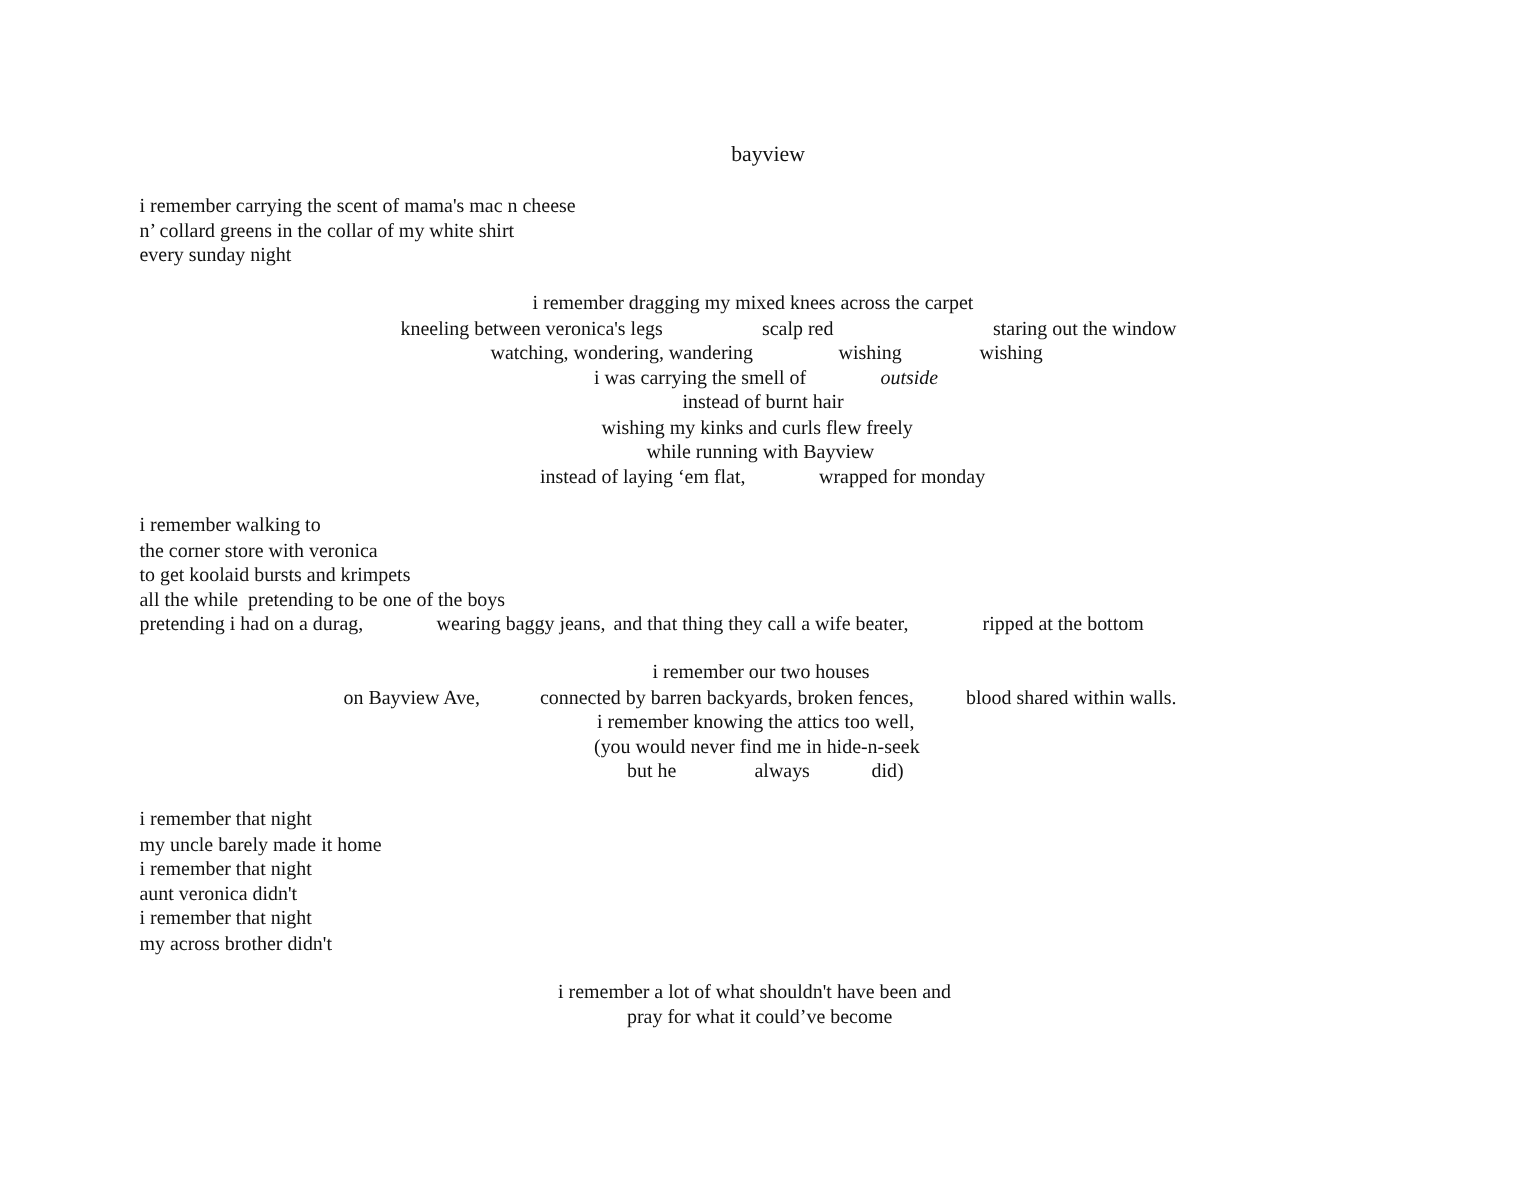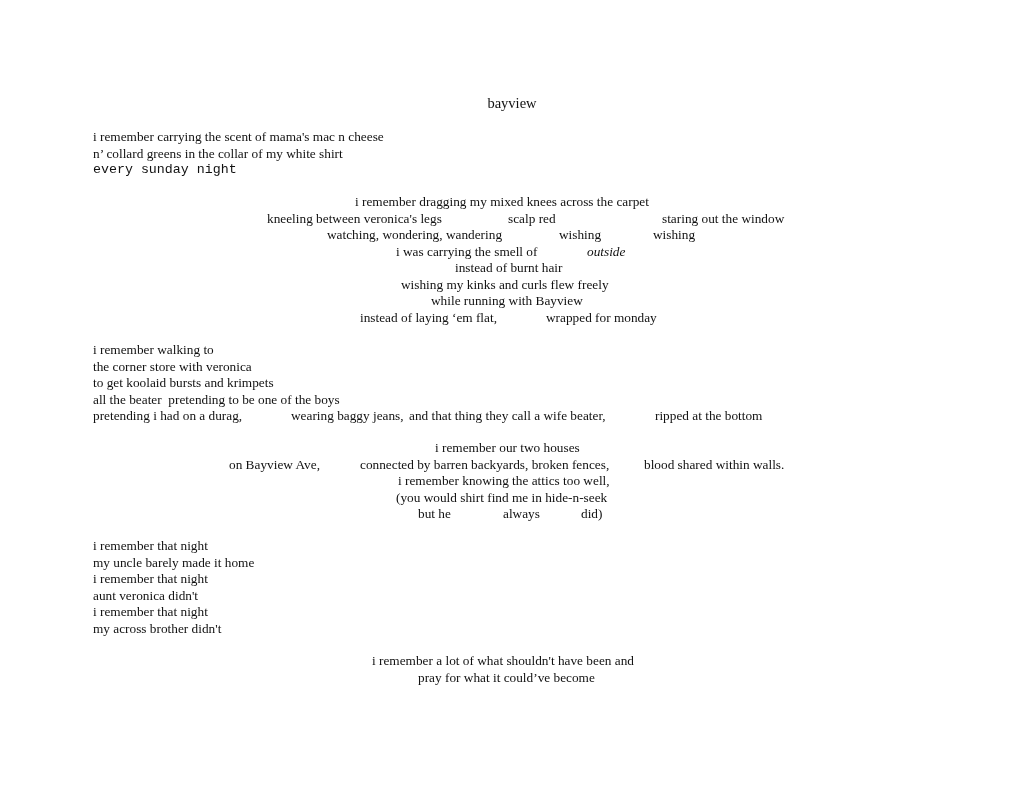--- a/index.html
+++ b/index.html
@@ -45,21 +45,21 @@
 </head>
 <body>
 
 <div class="page">
 
   <div class="title">bayview</div>
 
   <div>
     <div class="line left" style="top:129px;">i remember carrying the scent of mama's mac n cheese</div>
     <div class="line left" style="top:145.5px;">n’ collard greens in the collar of my white shirt</div>
-    <div class="line left" style="top:162px;font-family:Liberation Mono, monospace;">every sunday night</div>
+    <div class="line left" style="top:162px;">every sunday night</div>
   </div>
 
   <div>
     <div class="c" style="top:194px; left:355px;">i remember dragging my mixed knees across the carpet</div>
 
     <div class="c" style="top:210.5px; left:267px;">kneeling between veronica's legs</div>
     <div class="c" style="top:210.5px; left:508px;">scalp red</div>
     <div class="c" style="top:210.5px; left:626px;margin-left:36px;">staring out the window</div>
 
     <div class="c" style="top:227px; left:327px;">watching, wondering, wandering</div>
@@ -74,37 +74,37 @@
     <div class="c" style="top:293px; left:431px;">while running with Bayview</div>
 
     <div class="c" style="top:309.5px; left:360px;">instead of laying ‘em flat,</div>
     <div class="c" style="top:309.5px; left:546px;">wrapped for monday</div>
   </div>
 
   <div>
     <div class="line left" style="top:342px;">i remember walking to</div>
     <div class="line left" style="top:358.5px;">the corner store with veronica</div>
     <div class="line left" style="top:375px;">to get koolaid bursts and krimpets</div>
-    <div class="line left" style="top:391.5px;">all the beater  pretending to be one of the boys</div>
+    <div class="line left" style="top:391.5px;">all the while  pretending to be one of the boys</div>
 
     <div class="c" style="top:408px; left:93px;">pretending i had on a durag,</div>
     <div class="c" style="top:408px; left:267px;margin-left:24px;">wearing baggy jeans,</div>
     <div class="c" style="top:408px; left:409px;">and that thing they call a wife beater,</div>
     <div class="c" style="top:408px; left:655px;">ripped at the bottom</div>
   </div>
 
   <div>
     <div class="c" style="top:440px; left:435px;">i remember our two houses</div>
 
     <div class="c" style="top:456.5px; left:229px;">on Bayview Ave,</div>
     <div class="c" style="top:456.5px; left:360px;">connected by barren backyards, broken fences,</div>
     <div class="c" style="top:456.5px; left:644px;">blood shared within walls.</div>
 
     <div class="c" style="top:473px; left:398px;">i remember knowing the attics too well,</div>
-    <div class="c" style="top:489.5px; left:396px;">(you would shirt find me in hide-n-seek</div>
+    <div class="c" style="top:489.5px; left:396px;">(you would never find me in hide-n-seek</div>
 
     <div class="c" style="top:506px; left:418px;">but he</div>
     <div class="c" style="top:506px; left:503px;">always</div>
     <div class="c" style="top:506px; left:581px;">did)</div>
   </div>
 
   <div>
     <div class="line left" style="top:538px;">i remember that night</div>
     <div class="line left" style="top:554.5px;">my uncle barely made it home</div>
     <div class="line left" style="top:571px;">i remember that night</div>

